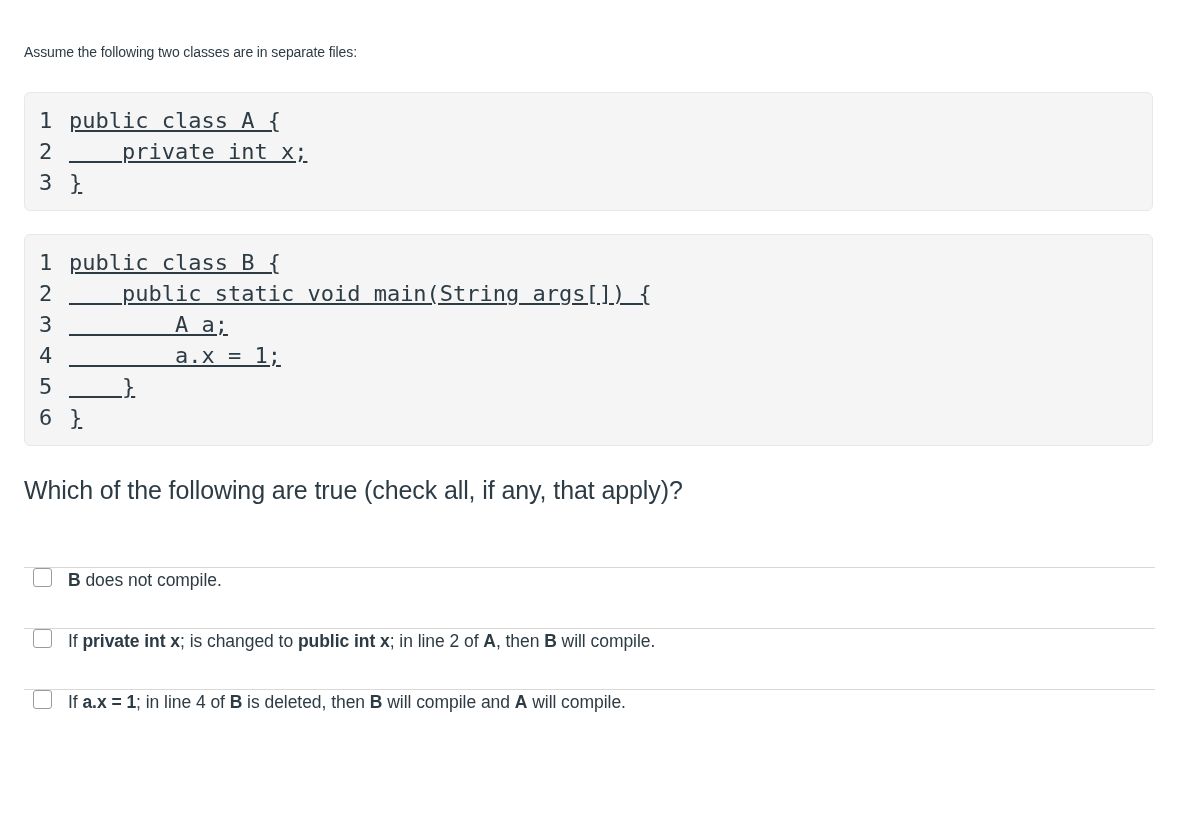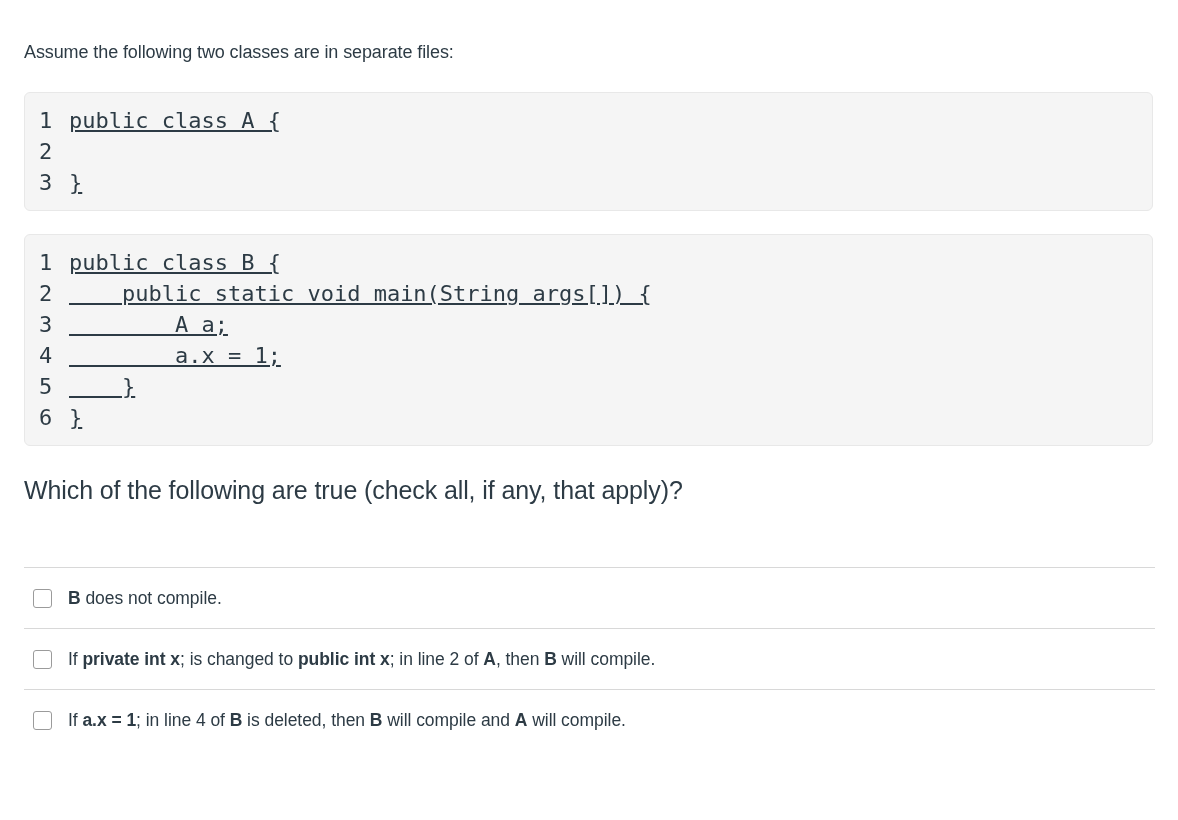--- a/index.html
+++ b/index.html
@@ -19,21 +19,21 @@
     width: 1178px;
     height: 820px;
     box-sizing: border-box;
   }
 
   
   .prompt {
     position: absolute;
     left: 24px;
     top: 38px;
-    font-size: 18px;
+    font-size: 14px;
     line-height: 28px;
     color: #2d3b45;
     letter-spacing: -0.1px;
     white-space: nowrap;
   }
 
   
   .code-block {
     position: absolute;
     left: 24px;
@@ -85,21 +85,21 @@
   
   .options {
     position: absolute;
     left: 24px;
     top: 567px;
     width: 1131px;
   }
   .option-row {
     position: relative;
     display: flex;
-    align-items: center;
+    align-items: flex-start;
     height: 61px;
     border-top: 1px solid #d8d8d8;
     box-sizing: border-box;
   }
   .checkbox {
     flex: 0 0 auto;
     width: 17px;
     height: 17px;
     border: 1px solid #9b9b9b;
     border-radius: 3px;
@@ -120,21 +120,21 @@
 </style>
 </head>
 <body>
 
 <div class="page">
 
   <div class="prompt">Assume the following two classes are in separate files:</div>
 
   <div class="code-block code-block--a" id="code-block-0">
       <div class="code-line"><span class="ln">1</span><span class="code-text">public class A {</span></div>
-      <div class="code-line"><span class="ln">2</span></div>
+      <div class="code-line"><span class="ln">2</span><span class="code-text">    private int x;</span></div>
       <div class="code-line"><span class="ln">3</span><span class="code-text">}</span></div>
     </div>
 
   <div class="code-block code-block--b" id="code-block-1">
       <div class="code-line"><span class="ln">1</span><span class="code-text">public class B {</span></div>
       <div class="code-line"><span class="ln">2</span><span class="code-text">    public static void main(String args[]) {</span></div>
       <div class="code-line"><span class="ln">3</span><span class="code-text">        A a;</span></div>
       <div class="code-line"><span class="ln">4</span><span class="code-text">        a.x = 1;</span></div>
       <div class="code-line"><span class="ln">5</span><span class="code-text">    }</span></div>
       <div class="code-line"><span class="ln">6</span><span class="code-text">}</span></div>

